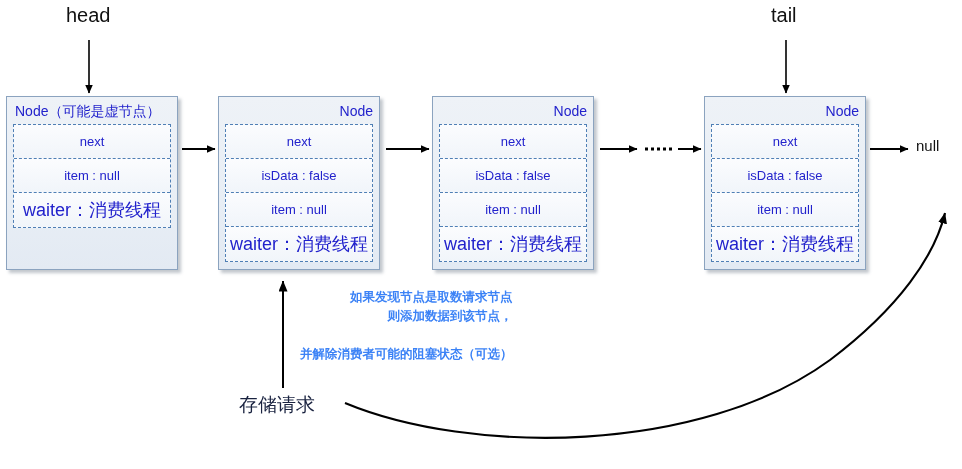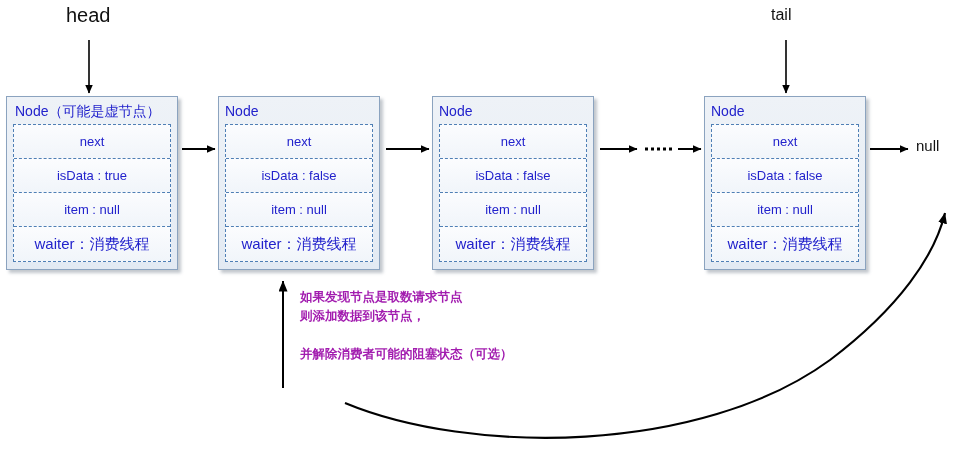--- a/index.html
+++ b/index.html
@@ -34,21 +34,21 @@
     box-sizing: border-box;
     background: linear-gradient(to bottom, #eef2f7 0%, #e8eef5 60%, #e3eaf3 100%);
     border: 1px solid #8ba3bf;
     box-shadow: 3px 3px 3px rgba(120,130,145,0.45);
     padding: 4px 6px 7px 6px;
   }
   .node-title {
     color: #2222cc;
     font-size: 14px;
     line-height: 20px;
-    text-align: left;
+    text-align: right;
     white-space: nowrap;
     margin-bottom: 3px;
   }
   .node-title.left {
     text-align: left;
     padding-left: 2px;
   }
   .fields {
     border: 1px dashed #4f7fb5;
     background: #f3f6fa;
@@ -59,41 +59,42 @@
     line-height: 34px;
     text-align: center;
     color: #2222cc;
     font-size: 13px;
     white-space: nowrap;
     border-bottom: 1px dashed #4f7fb5;
     box-sizing: border-box;
     background: linear-gradient(to bottom,#fbfcfe 0%, #f1f5fa 100%);
   }
   .field:last-child { border-bottom: none; }
-  .field.cjk { font-size: 15px; }
+  .field.cjk { font-size: 18px; }
 
   
   .lbl {
     position: absolute;
     white-space: nowrap;
     color: #111111;
     font-size: 15px;
     line-height: 18px;
   }
   .lbl-head  { left: 66px;  top: 6px;  font-size: 20px; }
-  .lbl-tail  { left: 771px; top: 6px;  font-size: 16px; }
+  .lbl-tail  { left: 771px; top: 6px;  font-size: 20px; }
   .lbl-null  { left: 916px; top: 137px; font-size: 15px; text-align: right; }
 
   .note {
     position: absolute;
-    color: #a21caf;
+    color: #3b82f6;
     font-size: 12.5px;
     line-height: 19px;
     white-space: pre;
     font-weight: bold;
+    text-align: right;
   }
   .note-left  { left: 300px; top: 288px; }
   .note-right { left: 538px; top: 341px; }
 
   .store-req {
     position: absolute;
     left: 239px;
     top: 392px;
     font-size: 19px;
     color: #1a2340;
@@ -103,21 +104,20 @@
 </style>
 </head>
 <body>
 
 <div id="canvas">
 
   <div class="node-box" style="left:6px; top:96px; width:172px; height:174px;">
     <div class="node-title left">Node（可能是虚节点）</div>
     <div class="fields">
       <div class="field">next</div>
-      <div class="field">isData : true</div>
       <div class="field">item : null</div>
       <div class="field cjk">waiter：消费线程</div>
     </div>
   </div>
 
   <div class="node-box" style="left:218px; top:96px; width:162px; height:174px;">
     <div class="node-title">Node</div>
     <div class="fields">
       <div class="field">next</div>
       <div class="field">isData : false</div>
@@ -148,20 +148,21 @@
 
   <div class="lbl lbl-head">head</div>
   <div class="lbl lbl-tail">tail</div>
   <div class="lbl lbl-null">null</div>
 
   <div class="note note-left">如果发现节点是取数请求节点
 则添加数据到该节点，
 
 并解除消费者可能的阻塞状态（可选）</div>
 
+  <div class="store-req">存储请求</div>
 
   <svg class="overlay" viewBox="0 0 962 469">
     <defs>
       <marker id="ah" markerWidth="9" markerHeight="8" refX="8.5" refY="4" orient="auto" markerUnits="userSpaceOnUse">
         <path d="M0,0 L9,4 L0,8 Z" fill="#000000"></path>
       </marker>
       <marker id="ah2" markerWidth="11" markerHeight="9" refX="10.5" refY="4.5" orient="auto" markerUnits="userSpaceOnUse">
         <path d="M0,0 L11,4.5 L0,9 Z" fill="#000000"></path>
       </marker>
     </defs>

